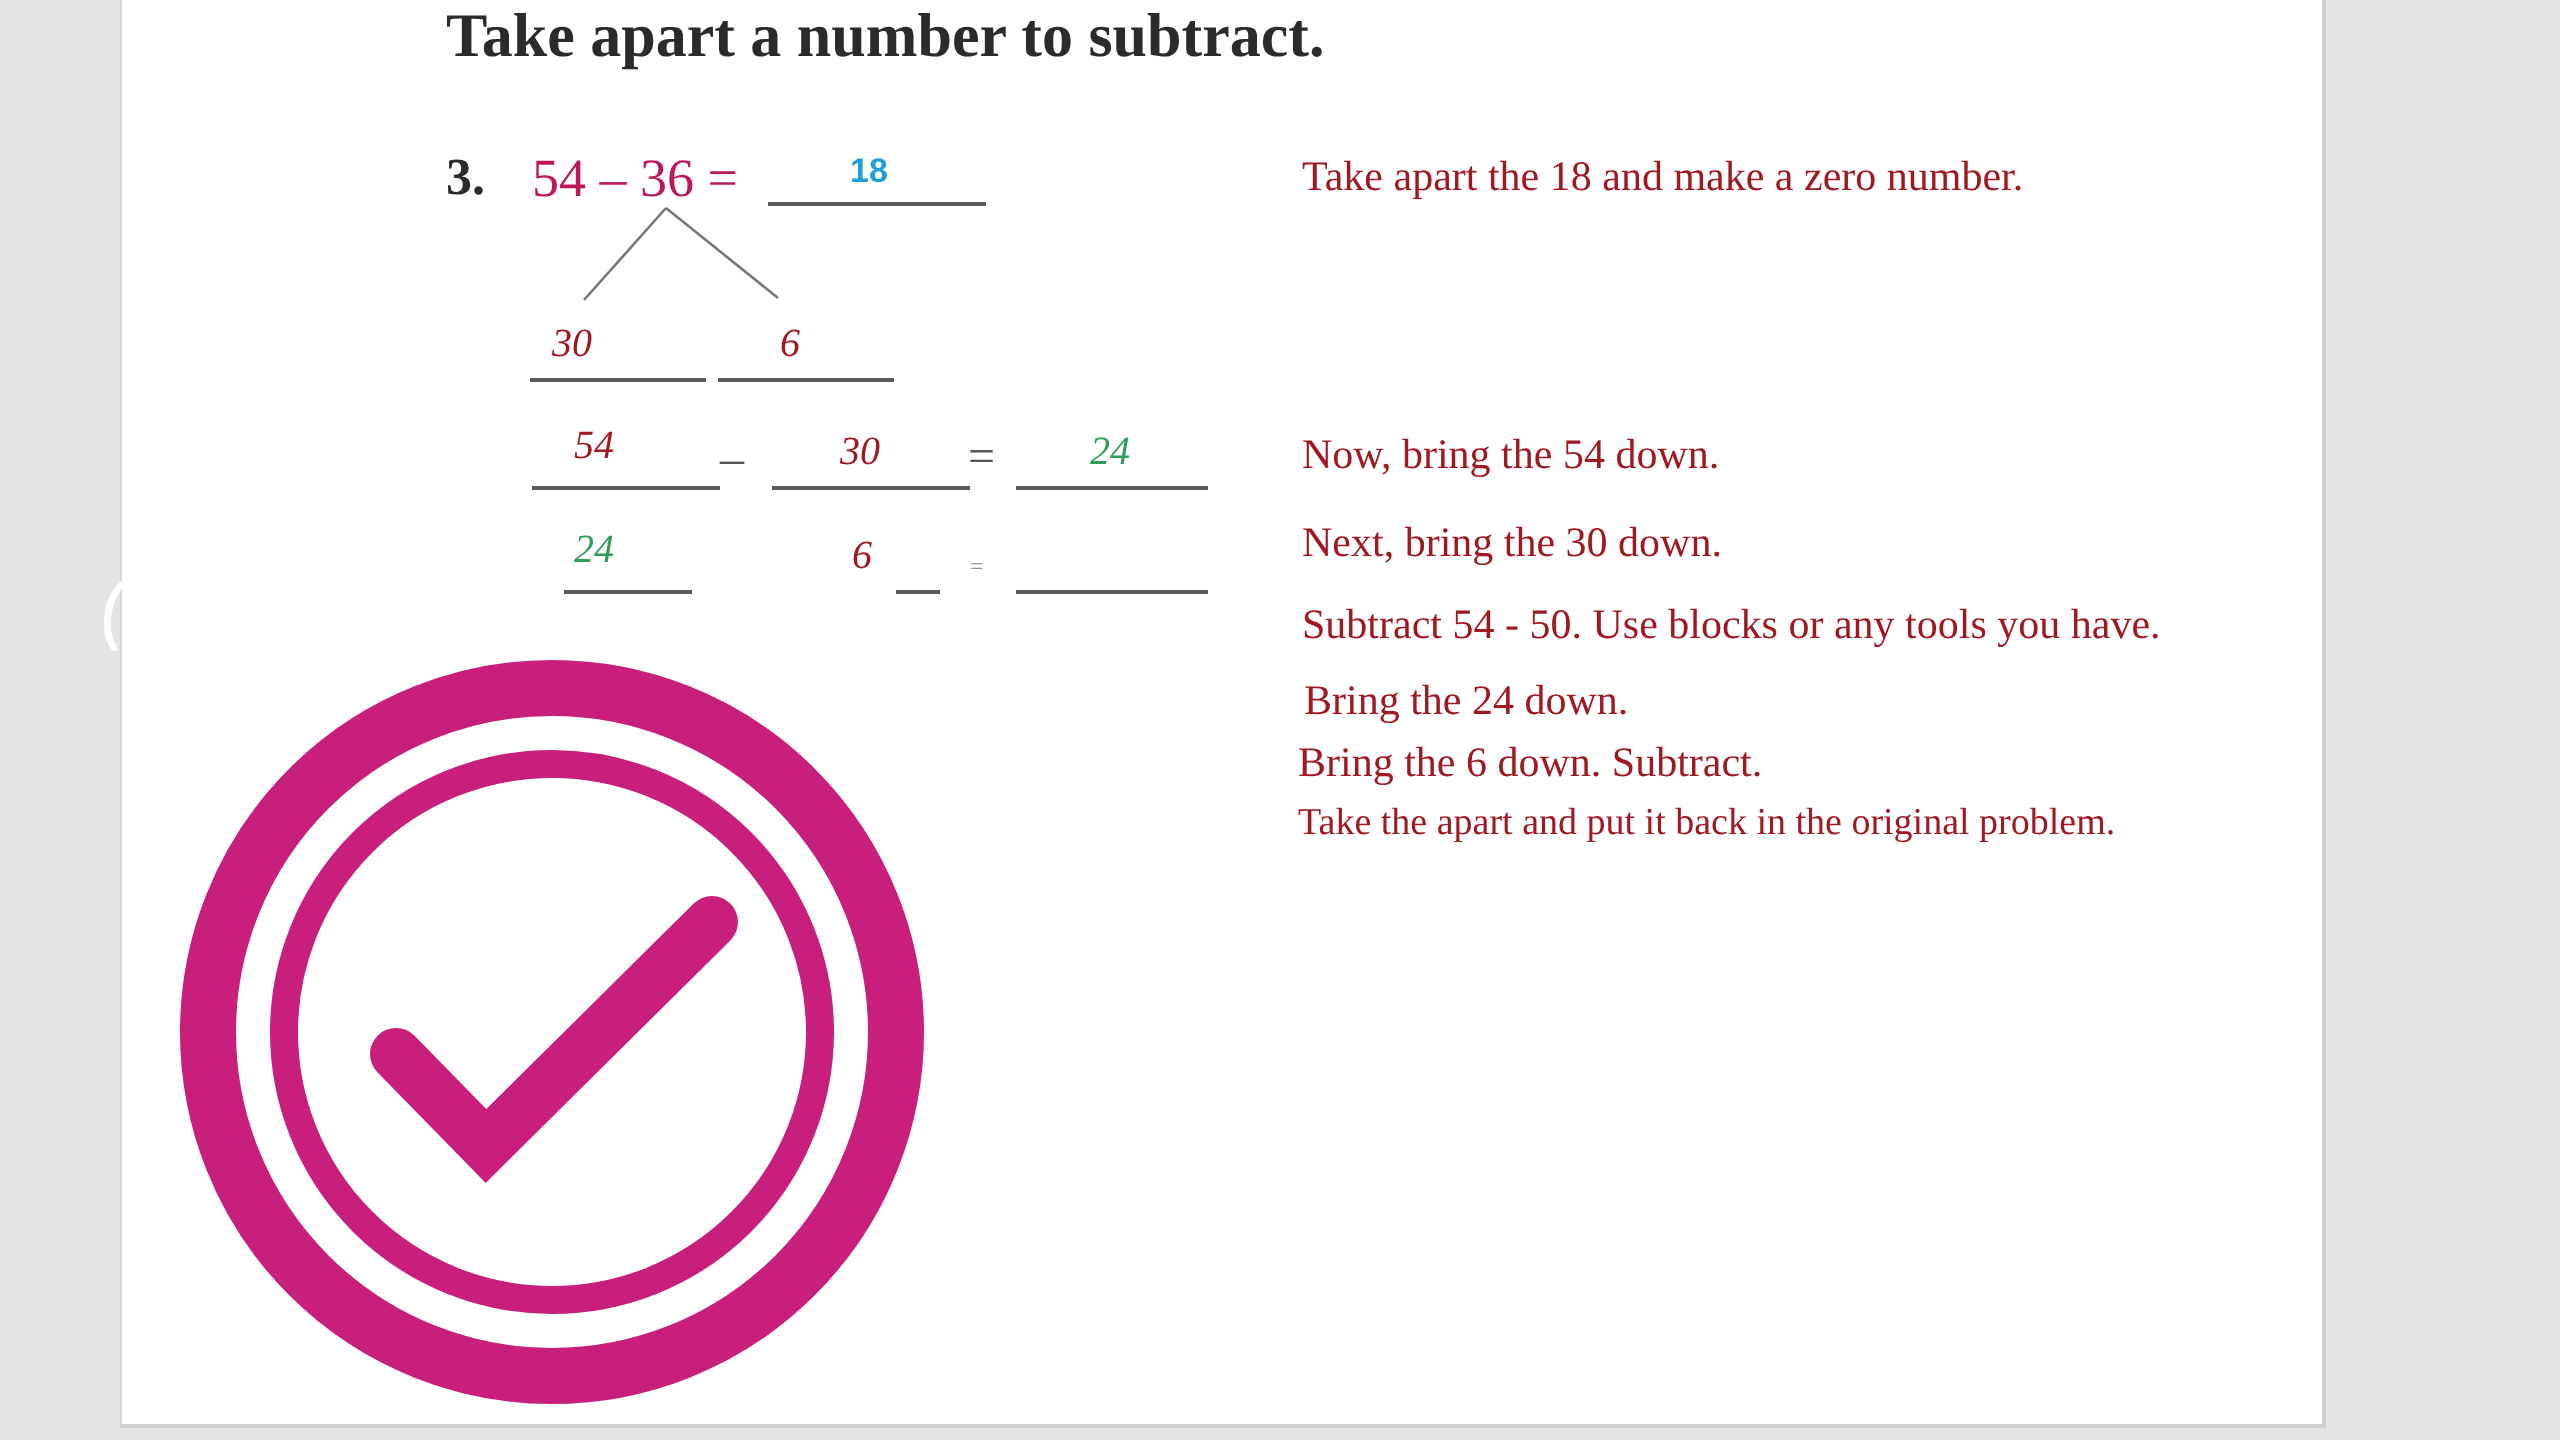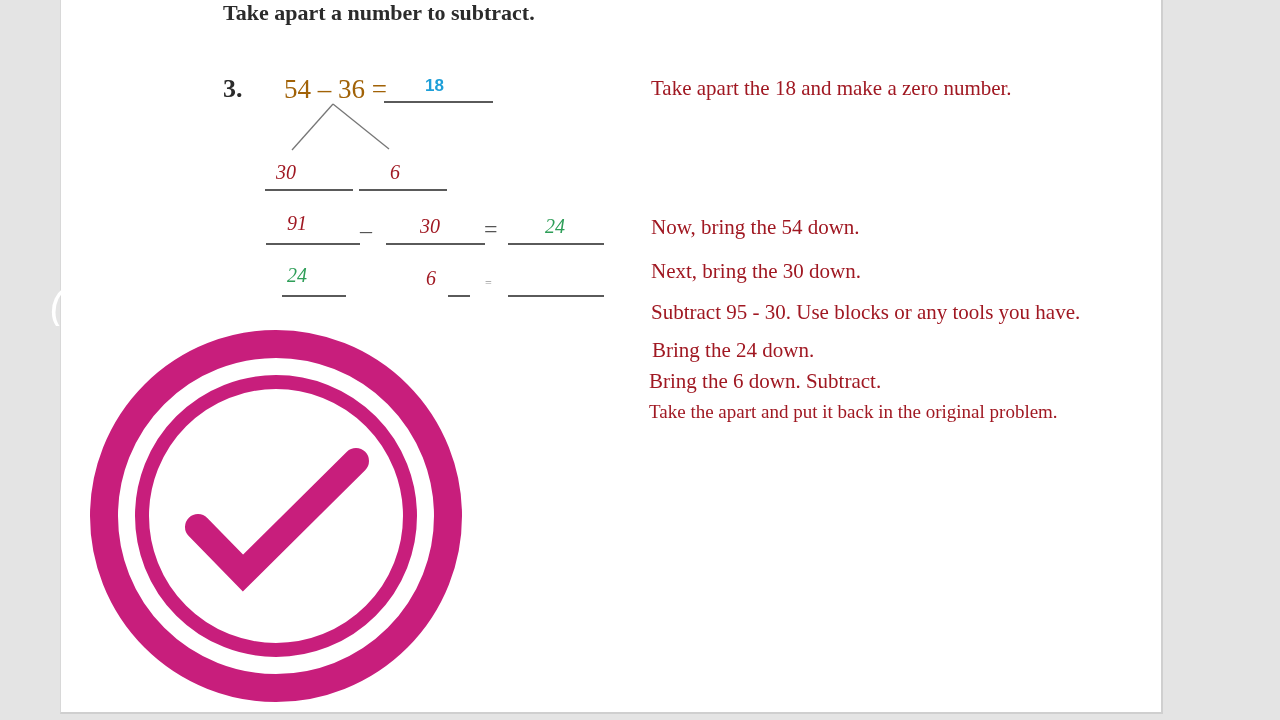--- a/index.html
+++ b/index.html
@@ -7,23 +7,23 @@
     width: 1280px; height: 720px; overflow: hidden;
     background: #e4e4e4; position: relative;
     font-family: "Liberation Serif", serif;
   }
   .page {
     position: absolute; left: 60px; top: -2px; width: 1100px; height: 714px;
     background: #ffffff; border-right: 2px solid #cfcfcf; border-bottom: 2px solid #cfcfcf;
     border-left: 1px solid #d8d8d8;
   }
   .abs { position: absolute; white-space: nowrap; }
-  .title { left: 223px; top: 0px; font-size: 22px; font-weight: bold; color: #2b2b2b; }
+  .title { left: 223px; top: 0px; font-size: 31px; font-weight: bold; color: #2b2b2b; }
   .pnum { left: 223px; top: 74px; font-size: 26px; font-weight: bold; color: #2b2b2b; }
-  .eq { left: 266px; top: 74px; font-size: 27px; color: #a16207; margin-left: 18px; }
+  .eq { left: 266px; top: 74px; font-size: 27px; color: #be185d; }
   .ans { left: 425px; top: 76px; font-size: 17px; font-weight: bold; color: #1e9fd8; font-family: "Liberation Sans", sans-serif; }
   .line { position: absolute; height: 2px; background: #5a5a5a; }
   .red { color: #a01822; }
   .green { color: #2e9e58; text-align: center; }
   .num { font-size: 20px; font-style: italic; }
   .op { font-size: 24px; color: #555; }
   .instr { font-size: 21px; color: #a01822; }
   .instr.small { font-size: 19px; }
   .badge { position: absolute; left: 90px; top: 330px; width: 372px; height: 372px; }
   .ghost { left: 50px; top: 282px; font-size: 40px; color: #ffffff; font-style: italic; font-family: "Liberation Sans", sans-serif; }
@@ -45,40 +45,40 @@
 <svg class="abs" style="left:285px;top:100px;" width="110" height="55">
   <line x1="48" y1="4" x2="7" y2="50" stroke="#777" stroke-width="1.3"></line>
   <line x1="48" y1="4" x2="104" y2="49" stroke="#777" stroke-width="1.3"></line>
 </svg>
 
 <div class="abs num red" style="left:276px;top:161px;">30</div>
 <div class="abs num red" style="left:390px;top:161px;">6</div>
 <div class="line" style="left:265px;top:189px;width:88px;"></div>
 <div class="line" style="left:359px;top:189px;width:88px;"></div>
 
-<div class="abs num red" style="left:287px;top:212px;">91</div>
+<div class="abs num red" style="left:287px;top:212px;">54</div>
 <div class="line" style="left:266px;top:243px;width:94px;"></div>
 <div class="abs op" style="left:360px;top:217px;">–</div>
 <div class="abs num red" style="left:420px;top:215px;">30</div>
 <div class="line" style="left:386px;top:243px;width:99px;"></div>
 <div class="abs op" style="left:484px;top:216px;">=</div>
 <div class="abs num green" style="left:545px;top:215px;">24</div>
 <div class="line" style="left:508px;top:243px;width:96px;"></div>
 
 <div class="abs num green" style="left:287px;top:264px;">24</div>
 <div class="line" style="left:282px;top:295px;width:64px;"></div>
 <div class="abs num red" style="left:426px;top:267px;">6</div>
 <div class="line" style="left:448px;top:295px;width:22px;"></div>
 <div class="abs" style="left:485px;top:276px;font-size:12px;color:#999;">=</div>
 <div class="line" style="left:508px;top:295px;width:96px;"></div>
 
 <div class="abs instr" style="left:651px;top:76px;">Take apart the 18 and make a zero number.</div>
 <div class="abs instr" style="left:651px;top:215px;">Now, bring the 54 down.</div>
 <div class="abs instr" style="left:651px;top:259px;">Next, bring the 30 down.</div>
-<div class="abs instr" style="left:651px;top:300px;">Subtract 95 - 30. Use blocks or any tools you have.</div>
+<div class="abs instr" style="left:651px;top:300px;">Subtract 54 - 50. Use blocks or any tools you have.</div>
 <div class="abs instr" style="left:652px;top:338px;">Bring the 24 down.</div>
 <div class="abs instr" style="left:649px;top:369px;">Bring the 6 down. Subtract.</div>
 <div class="abs instr small" style="left:649px;top:401px;">Take the apart and put it back in the original problem.</div>
 
 <svg class="badge" viewBox="0 0 372 372">
   <circle cx="186" cy="186" r="172" fill="none" stroke="#c81e7c" stroke-width="28"></circle>
   <circle cx="186" cy="186" r="134" fill="none" stroke="#c81e7c" stroke-width="14"></circle>
   <path d="M108 197 L153 243 L266 131" fill="none" stroke="#c81e7c" stroke-width="26" stroke-linecap="round" stroke-linejoin="miter"></path>
 </svg>
 

